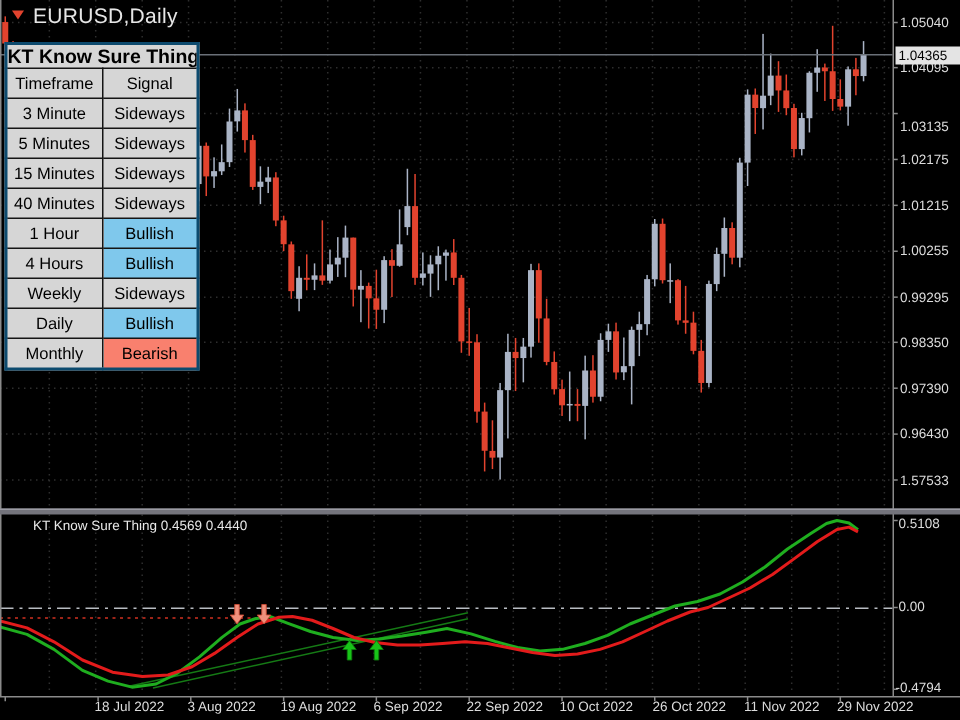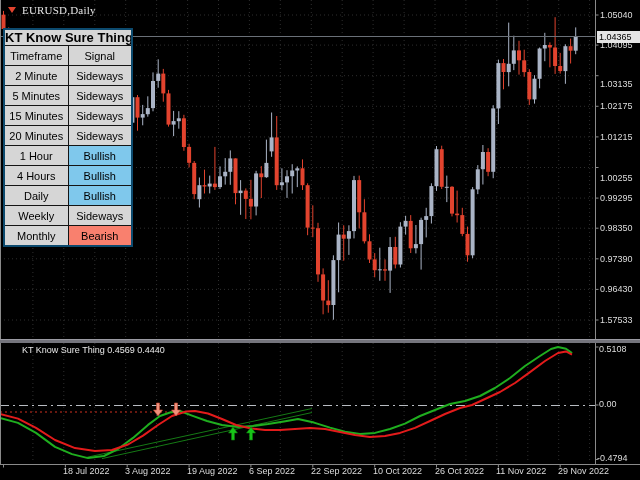--- a/index.html
+++ b/index.html
@@ -1,20 +1,20 @@
 <!DOCTYPE html>
 <html><head>
 <meta charset="utf-8">
 <style>
   html,body{margin:0;padding:0;background:#000;}
   .chart{position:relative;width:640px;height:480px;background:#000;overflow:hidden;
          font-family:"Liberation Sans",sans-serif;}
   svg{position:absolute;left:0;top:0;}
   .symbol{position:absolute;left:8px;top:4px;height:12px;display:flex;align-items:center;
-          color:#e6e6e6;font-size:11px;letter-spacing:0.2px;font-family:Liberation Serif, serif;}
+          color:#e6e6e6;font-size:14px;letter-spacing:0.2px;}
   .tri{width:0;height:0;border-left:4.5px solid transparent;border-right:4.5px solid transparent;
        border-top:6px solid #e2432e;margin-right:6px;display:inline-block;}
   table.sigtable{position:absolute;left:3px;top:28px;width:130px;border-collapse:collapse;
        border:2px solid #0c4a6e;background:#d6d6d6;table-layout:fixed;
        font-family:Liberation Sans, sans-serif;padding-left:11px;}
   table.sigtable td,table.sigtable th{border:1px solid #141414;text-align:center;color:#000;
        font-size:11px;height:19px;padding:0;overflow:hidden;white-space:nowrap;}
   table.sigtable th{font-weight:bold;height:15px;font-size:13px;}
   .subtitle{position:absolute;left:22px;top:345px;color:#e8e8e8;font-size:9px;}
   .axis-label{position:absolute;color:#dcdcdc;font-size:9px;line-height:9px;white-space:nowrap;}
@@ -351,69 +351,69 @@
       <tr>
           <th colspan="2">KT Know Sure Thing</th>
         </tr>
       <tr>
         <td>Timeframe</td>
         <td>Signal</td>
       </tr>
     </thead>
     <tbody id="sig-rows">
         <tr>
-          <td>2 Minute</td>
+          <td>3 Minute</td>
           <td>Sideways</td>
         </tr>
         <tr>
           <td>5 Minutes</td>
           <td>Sideways</td>
         </tr>
         <tr>
           <td>15 Minutes</td>
           <td>Sideways</td>
         </tr>
         <tr>
-          <td>20 Minutes</td>
+          <td>40 Minutes</td>
           <td>Sideways</td>
         </tr>
         <tr>
           <td>1 Hour</td>
           <td style="background: rgb(127, 200, 236);">Bullish</td>
         </tr>
         <tr>
           <td>4 Hours</td>
           <td style="background: rgb(127, 200, 236);">Bullish</td>
         </tr>
         <tr>
+          <td>Weekly</td>
+          <td>Sideways</td>
+        </tr>
+        <tr>
           <td>Daily</td>
           <td style="background: rgb(127, 200, 236);">Bullish</td>
-        </tr>
-        <tr>
-          <td>Weekly</td>
-          <td>Sideways</td>
         </tr>
         <tr>
           <td>Monthly</td>
           <td style="background: rgb(249, 128, 110);">Bearish</td>
         </tr>
       </tbody>
   </table>
 
   <div class="subtitle">KT Know Sure Thing 0.4569 0.4440</div>
 
   <div class="sep"></div>
 
   <div id="price-labels">
       <span class="axis-label" style="left: 600px; top: 11px;">1.05040</span>
       <span class="axis-label" style="left: 600px; top: 41px;">1.04095</span>
       <span class="axis-label" style="left: 600px; top: 80px;">1.03135</span>
       <span class="axis-label" style="left: 600px; top: 102px;">1.02175</span>
       <span class="axis-label" style="left: 600px; top: 133px;">1.01215</span>
-      <span class="axis-label" style="left: 600px; top: 174px;">1.00255</span>
+      <span class="axis-label" style="left: 600px; top: 163px;">1.00255</span>
       <span class="axis-label" style="left: 600px; top: 194px;">0.99295</span>
       <span class="axis-label" style="left: 600px; top: 224px;">0.98350</span>
       <span class="axis-label" style="left: 600px; top: 255px;">0.97390</span>
       <span class="axis-label" style="left: 600px; top: 285px;">0.96430</span>
       <span class="axis-label" style="left: 600px; top: 316px;">1.57533</span>
     </div>
   <div id="sub-labels">
       <span class="axis-label" style="left: 599px; top: 345px;">0.5108</span>
       <span class="axis-label" style="left: 599px; top: 400px;">0.00</span>
       <span class="axis-label" style="left: 597px; top: 454px;">-0.4794</span>

